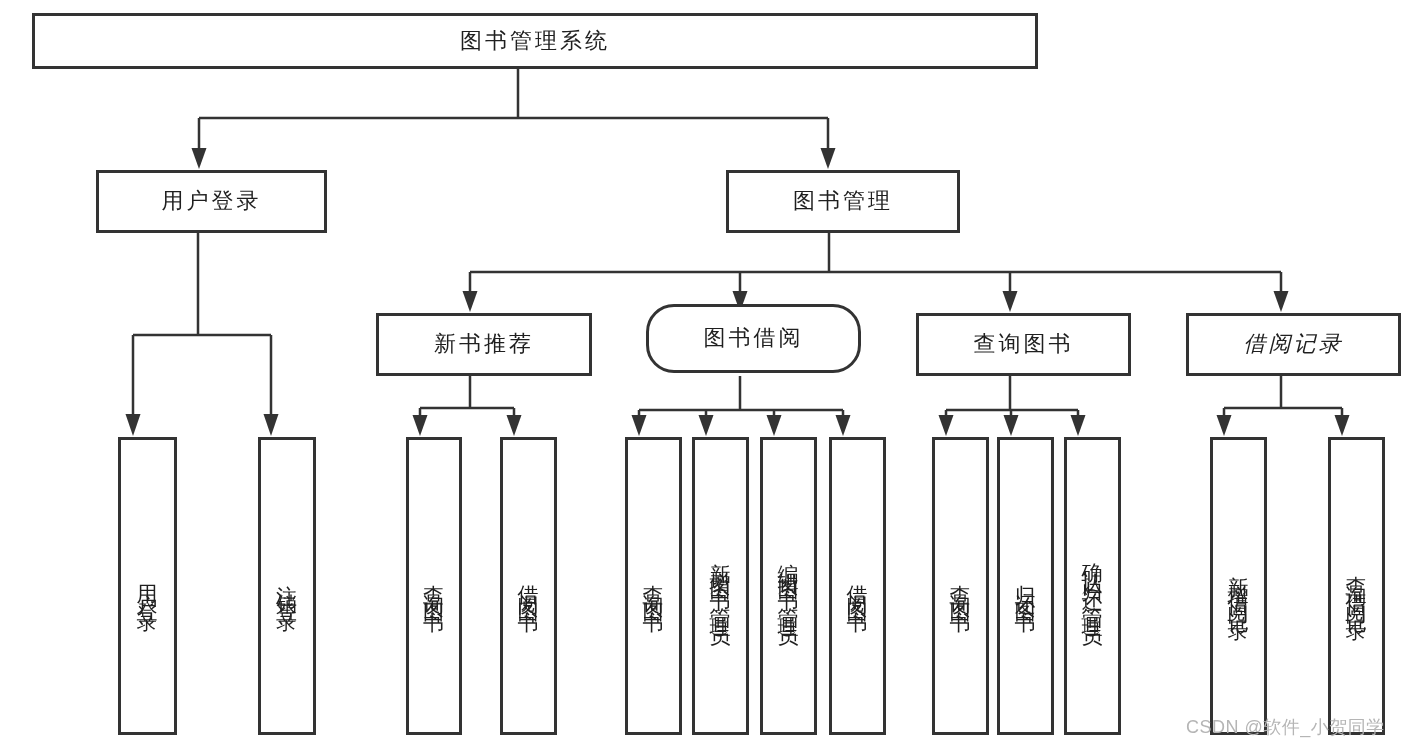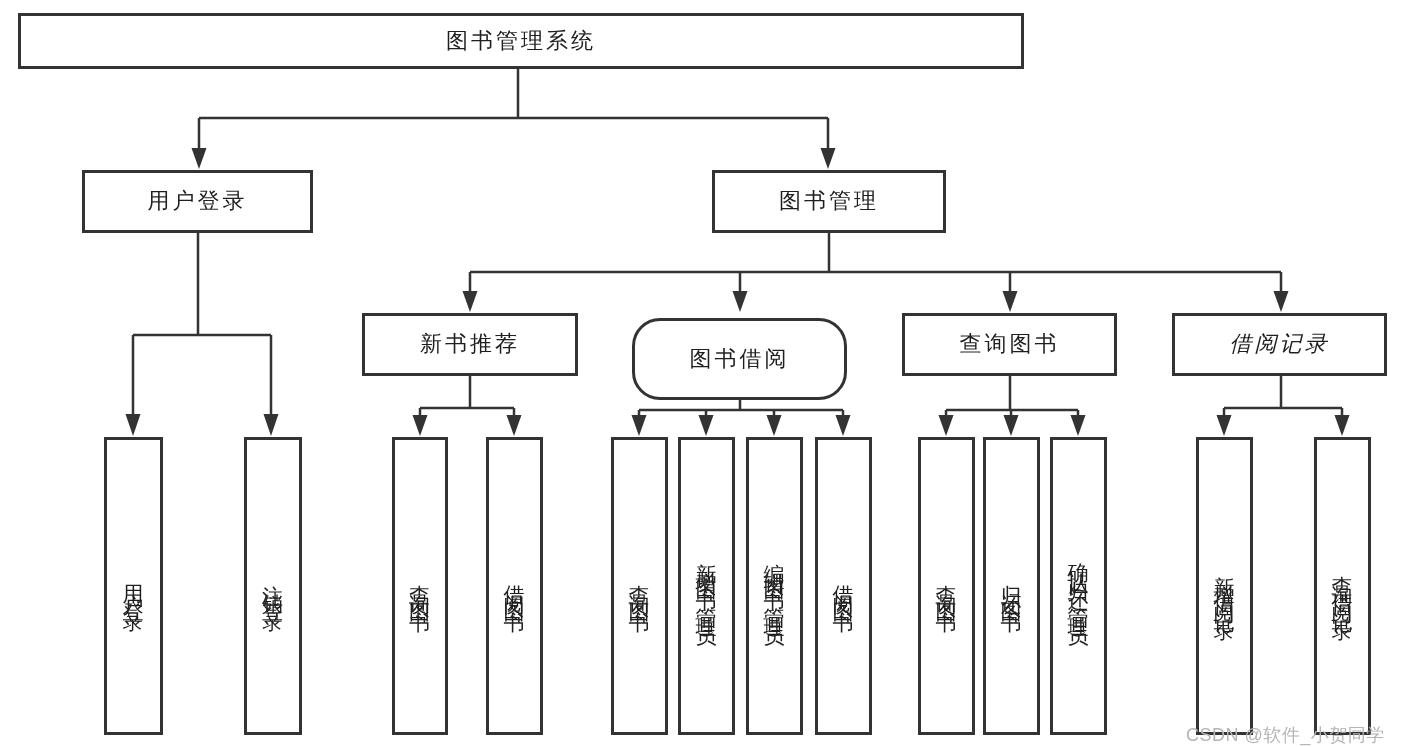--- a/index.html
+++ b/index.html
@@ -30,38 +30,38 @@
     background: #ffffff;
     display: flex;
     align-items: center;
     justify-content: center;
     color: #1f1f1f;
     font-size: 22px;
     letter-spacing: 3px;
     text-align: center;
     line-height: 1.1;
     white-space: nowrap;
+    margin-left: 14px;
   }
   .leaf {
     writing-mode: vertical-rl;
     text-orientation: mixed;
     font-size: 21px;
     letter-spacing: 9px;
     white-space: normal;
   }
   #watermark {
     position: absolute;
     left: 1186px;
     top: 715px;
     font-size: 18px;
     letter-spacing: 0.5px;
     color: #b5b5b5;
     z-index: 10;
     white-space: nowrap;
-    margin-top: 8px;
   }
   path.conn {
     stroke: #333333;
     stroke-width: 2.5;
     fill: none;
   }
   polygon.arrow {
     fill: #333333;
     stroke: none;
   }
@@ -106,21 +106,21 @@
     <polygon class="arrow" points="1216.5,415 1231.5,415 1224,436"></polygon>
     <polygon class="arrow" points="1334.5,415 1349.5,415 1342,436"></polygon>
   </svg>
 
   <div class="box" style="left:18px; top:13px; width:1006px; height:56px;">图书管理系统</div>
 
   <div class="box" style="left:82px; top:170px; width:231px; height:63px;">用户登录</div>
   <div class="box" style="left:712px; top:170px; width:234px; height:63px;">图书管理</div>
 
   <div class="box" style="left:362px; top:313px; width:216px; height:63px;">新书推荐</div>
-  <div class="box" style="left:632px; top:318px; width:215px; height:82px;border-radius:28px;">图书借阅</div>
+  <div class="box" style="left:632px; top:304px; width:215px; height:69px;border-radius:28px;">图书借阅</div>
   <div class="box" style="left:902px; top:313px; width:215px; height:63px;">查询图书</div>
   <div class="box" style="left:1172px; top:313px; width:215px; height:63px;font-style:italic;">借阅记录</div>
 
   <div class="box leaf" style="left:104px; top:437px; width:59px; height:298px;">用户登录</div>
   <div class="box leaf" style="left:244px; top:437px; width:58px; height:298px;">注销登录</div>
 
   <div class="box leaf" style="left:392px; top:437px; width:56px; height:298px;">查询图书</div>
   <div class="box leaf" style="left:486px; top:437px; width:57px; height:298px;">借阅图书</div>
 
   <div class="box leaf" style="left:611px; top:437px; width:57px; height:298px;">查询图书</div>

